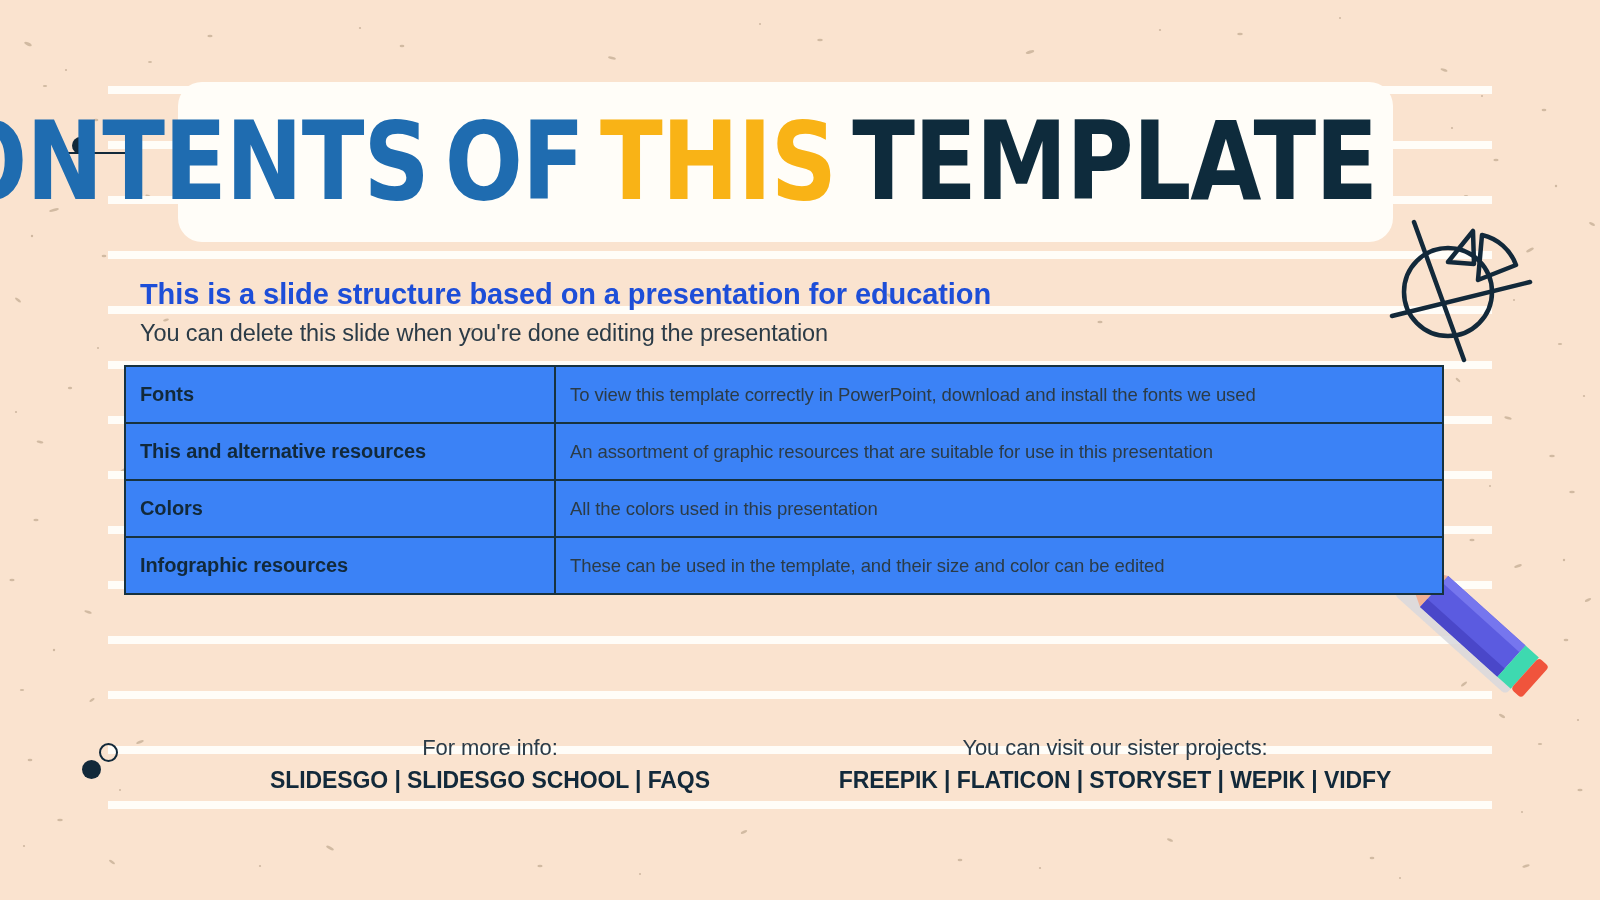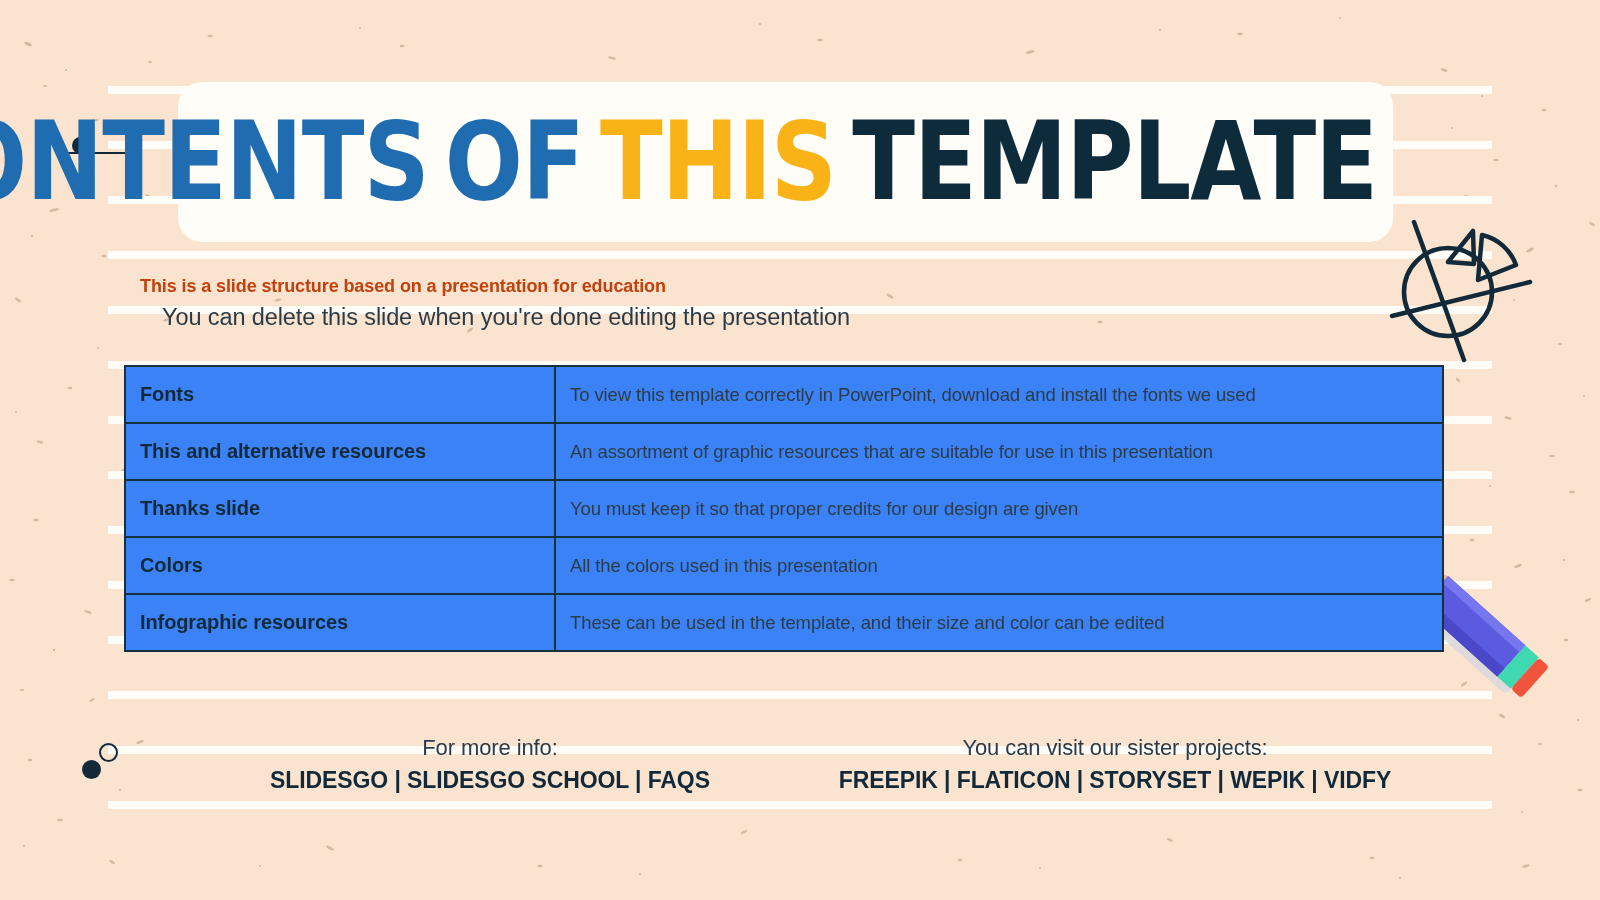--- a/index.html
+++ b/index.html
@@ -75,34 +75,33 @@
   .c-navy   { color: #0e2b3c; }
 
   
   #subtitle-block {
     position: absolute;
     left: 140px;
     top: 274px;
     width: 1000px;
   }
   #subtitle-strong {
-    font-size: 18px;
+    font-size: 29px;
     font-weight: bold;
-    color: #c2410c;
+    color: #1d4ed8;
     letter-spacing: -0.1px;
     line-height: 1.4;
   }
   #subtitle-plain {
     font-size: 23.5px;
     font-weight: normal;
     color: #2b3b47;
     letter-spacing: -0.1px;
     line-height: 1.4;
     margin-top: 2px;
-    margin-left: 22px;
   }
 
   
   #contents-table {
     position: absolute;
     left: 124px;
     top: 365px;
     width: 1320px;
     border-collapse: collapse;
     background: #ffffff;
@@ -347,24 +346,20 @@
     <tbody>
       <tr>
         <td class="c-label">Fonts</td>
         <td class="c-desc">To view this template correctly in PowerPoint, download and install the fonts we used</td>
       </tr>
       <tr>
         <td class="c-label">This and alternative resources</td>
         <td class="c-desc">An assortment of graphic resources that are suitable for use in this presentation</td>
       </tr>
       <tr>
-        <td class="c-label">Thanks slide</td>
-        <td class="c-desc">You must keep it so that proper credits for our design are given</td>
-      </tr>
-      <tr>
         <td class="c-label">Colors</td>
         <td class="c-desc">All the colors used in this presentation</td>
       </tr>
       <tr>
         <td class="c-label">Infographic resources</td>
         <td class="c-desc">These can be used in the template, and their size and color can be edited</td>
       </tr>
     </tbody>
   </table>
 

